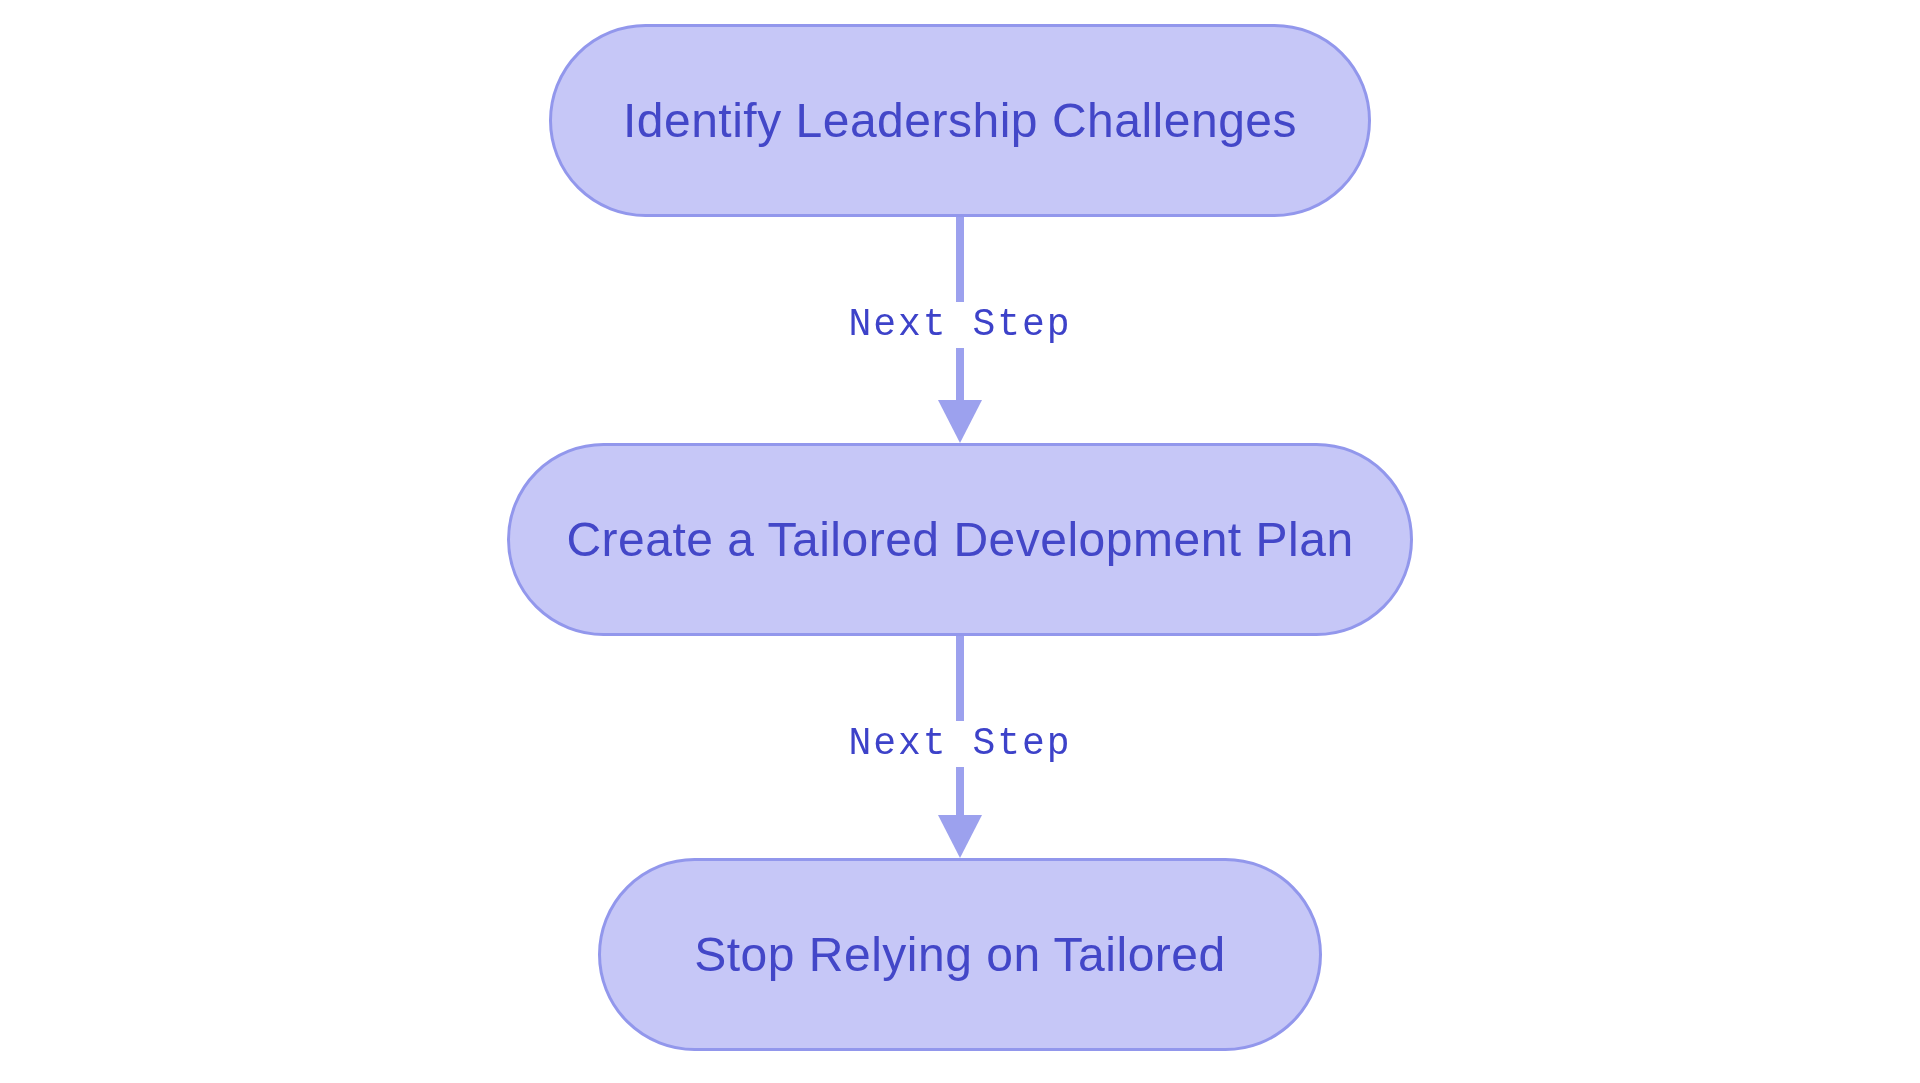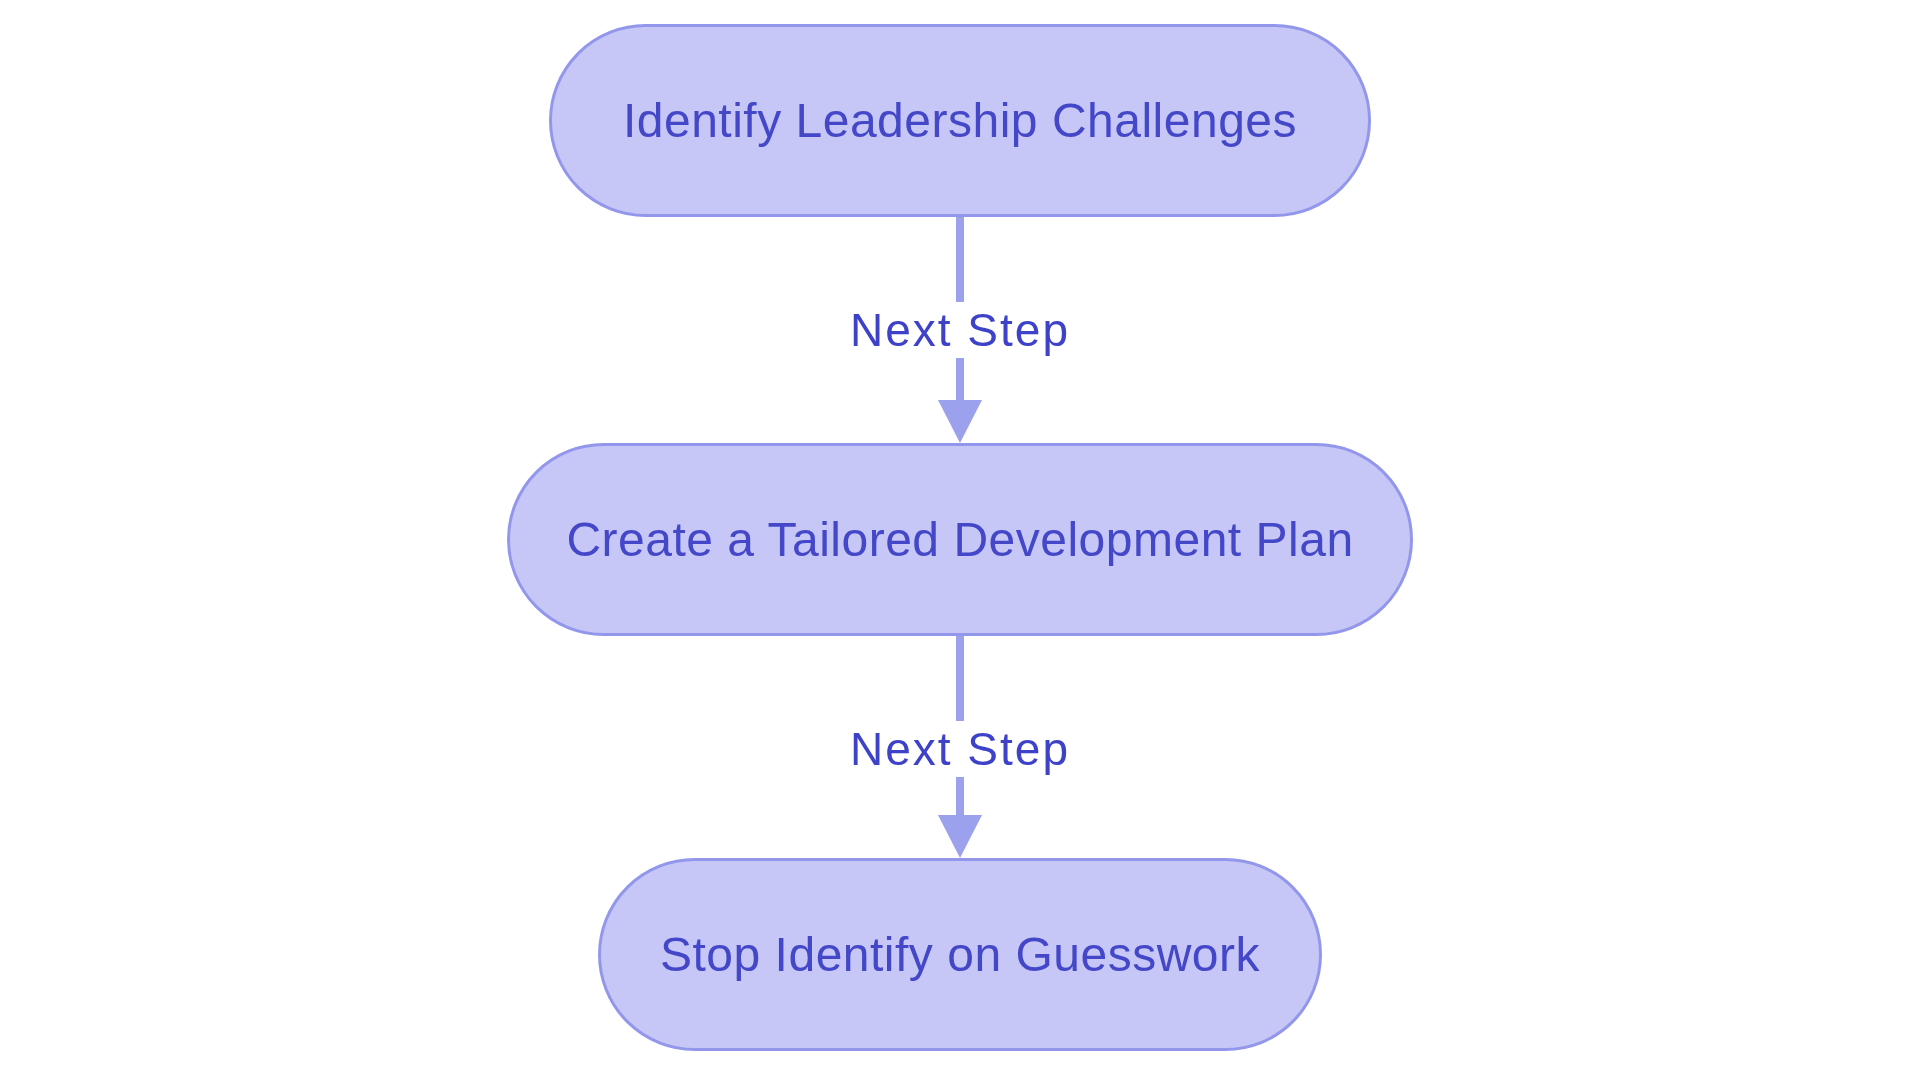--- a/index.html
+++ b/index.html
@@ -69,25 +69,26 @@
     border-right:22px solid transparent;
     border-top:43px solid var(--edge-color);
   }
   .edge-label{
     position:absolute;
     left:50%;
     transform:translateX(-50%);
     top:85px;
     background:var(--label-bg);
     color:var(--label-text);
-    font-size:46px;
+    font-size:38px;
     letter-spacing:2px;
     line-height:1.22;
     padding:0 6px;
     white-space:nowrap;
+    font-family:Liberation Mono, monospace;
   }
 </style>
 </head>
 <body>
 
 <div class="canvas">
 
   <div class="flow-node node-a">
     <span>Identify Leadership Challenges</span>
   </div>
@@ -102,16 +103,16 @@
     <span>Create a Tailored Development Plan</span>
   </div>
 
   <div class="edge edge-2">
     <div class="edge-line"></div>
     <div class="edge-arrowhead"></div>
     <div class="edge-label">Next Step</div>
   </div>
 
   <div class="flow-node node-c">
-    <span>Stop Identify on Guesswork</span>
+    <span>Stop Relying on Tailored</span>
   </div>
 
 </div>
 
 </body></html>

